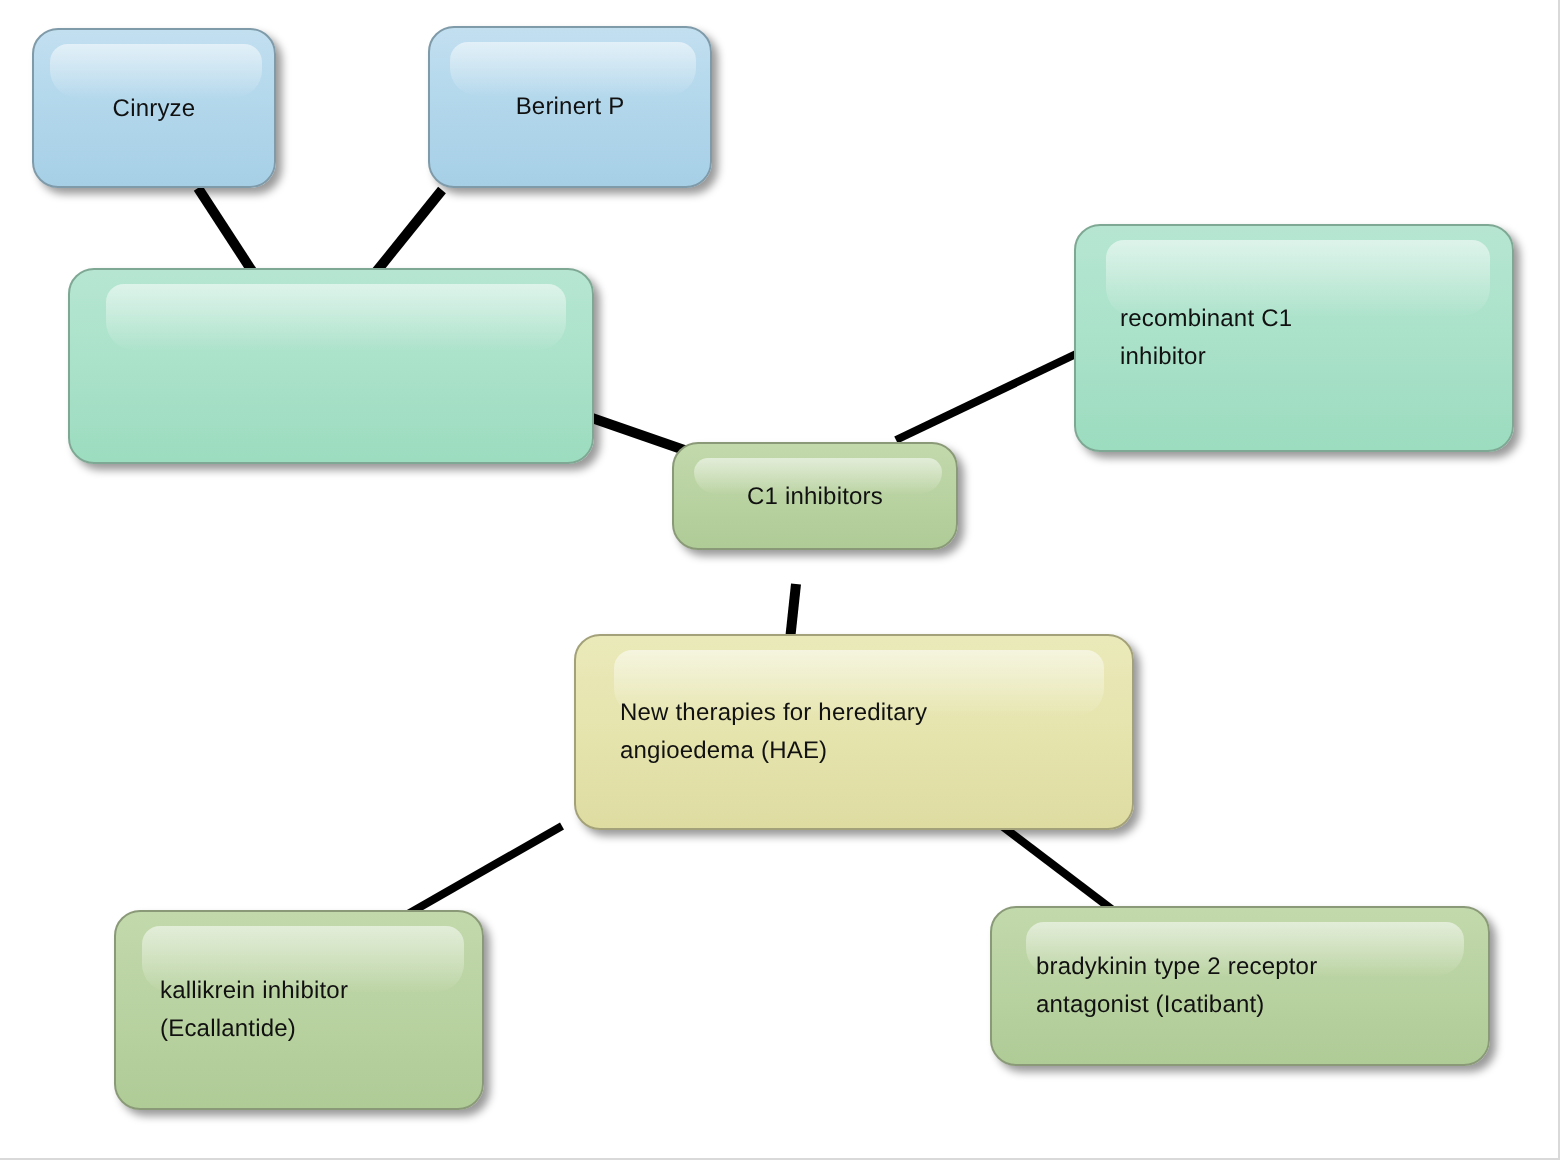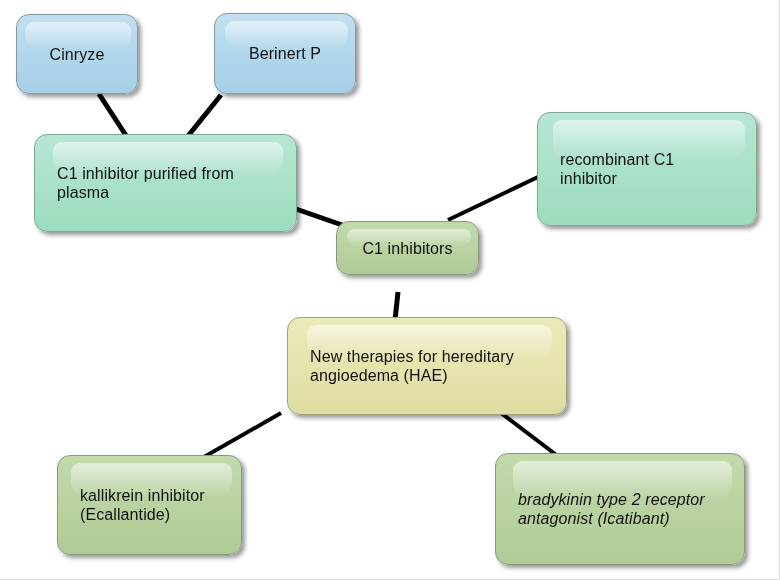--- a/index.html
+++ b/index.html
@@ -46,21 +46,21 @@
     top: 7px;
     height: 34%;
     border-radius: 9px 9px 14px 14px;
     background: linear-gradient(to bottom, rgba(255,255,255,0.55), rgba(255,255,255,0.02));
     pointer-events: none;
   }
   .node .label {
     position: relative;
     z-index: 3;
     color: #111111;
-    font-size: 16px;
+    font-size: 12px;
     line-height: 19px;
     letter-spacing: 0.1px;
     white-space: pre-line;
     padding-left: 22px;
     padding-right: 10px;
   }
   .node.center-label .label {
     padding-left: 0;
     padding-right: 0;
     width: 100%;
@@ -92,42 +92,40 @@
       <div class="node pal-blue center-label" style="left: 16px; top: 14px; width: 122px; height: 80px;">
         <div class="gloss"></div>
         <div class="label">Cinryze</div>
       </div>
       <div class="node pal-blue center-label" style="left: 214px; top: 13px; width: 142px; height: 81px;">
         <div class="gloss"></div>
         <div class="label">Berinert P</div>
       </div>
       <div class="node pal-mint" style="left: 34px; top: 134px; width: 263px; height: 98px;">
         <div class="gloss"></div>
-        <div class="label">C1 inhibitor purified from
-plasma</div>
       </div>
       <div class="node pal-mint" style="left: 537px; top: 112px; width: 220px; height: 114px;">
         <div class="gloss"></div>
         <div class="label">recombinant C1
 inhibitor</div>
       </div>
       <div class="node pal-sage center-label" style="left: 336px; top: 221px; width: 143px; height: 54px;">
         <div class="gloss"></div>
         <div class="label">C1 inhibitors</div>
       </div>
       <div class="node pal-khaki" style="left: 275px; top: 317px; width: 280px; height: 98px;">
         <div class="gloss"></div>
         <div class="label">New therapies for hereditary
 angioedema (HAE)</div>
       </div>
       <div class="node pal-sage" style="left: 57px; top: 455px; width: 185px; height: 100px;">
         <div class="gloss"></div>
         <div class="label">kallikrein inhibitor
 (Ecallantide)</div>
       </div>
-      <div class="node pal-sage" style="left: 495px; top: 453px; width: 250px; height: 112px; font-style: italic;">
+      <div class="node pal-sage" style="left: 495px; top: 453px; width: 250px; height: 80px;">
         <div class="gloss"></div>
         <div class="label">bradykinin type 2 receptor
 antagonist (Icatibant)</div>
       </div>
     </div>
 
 </div>
 
 </body></html>

